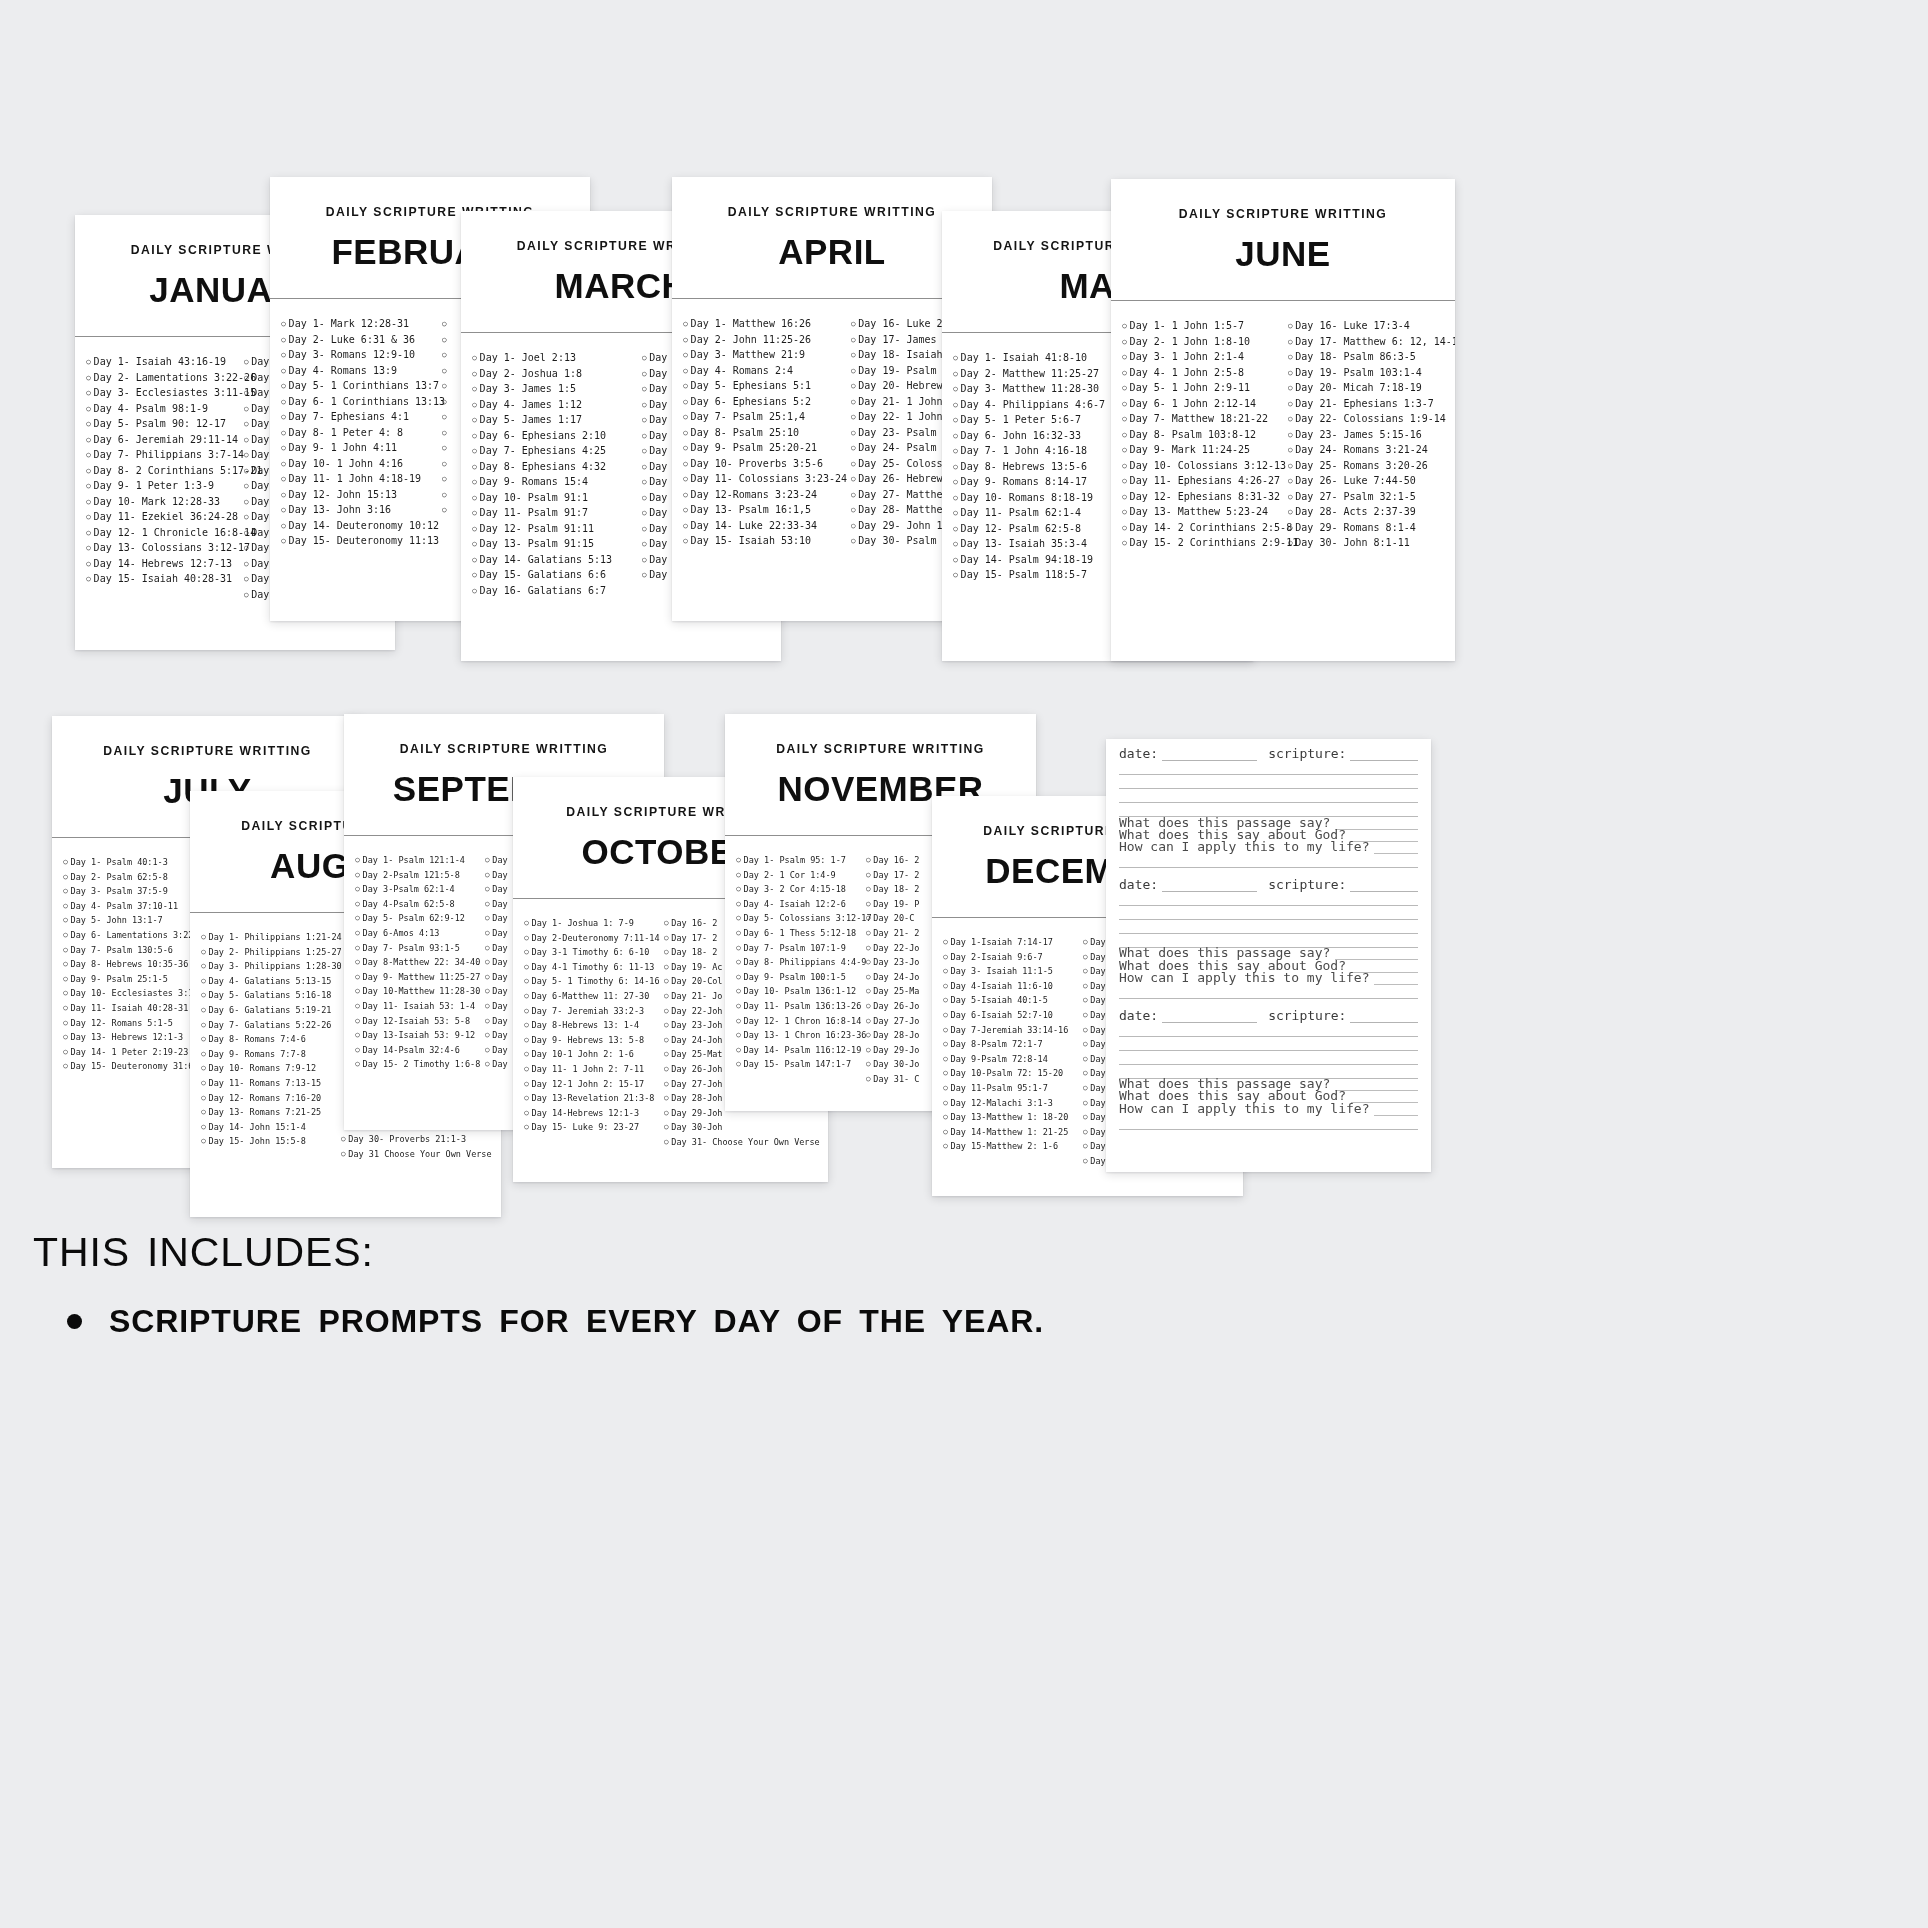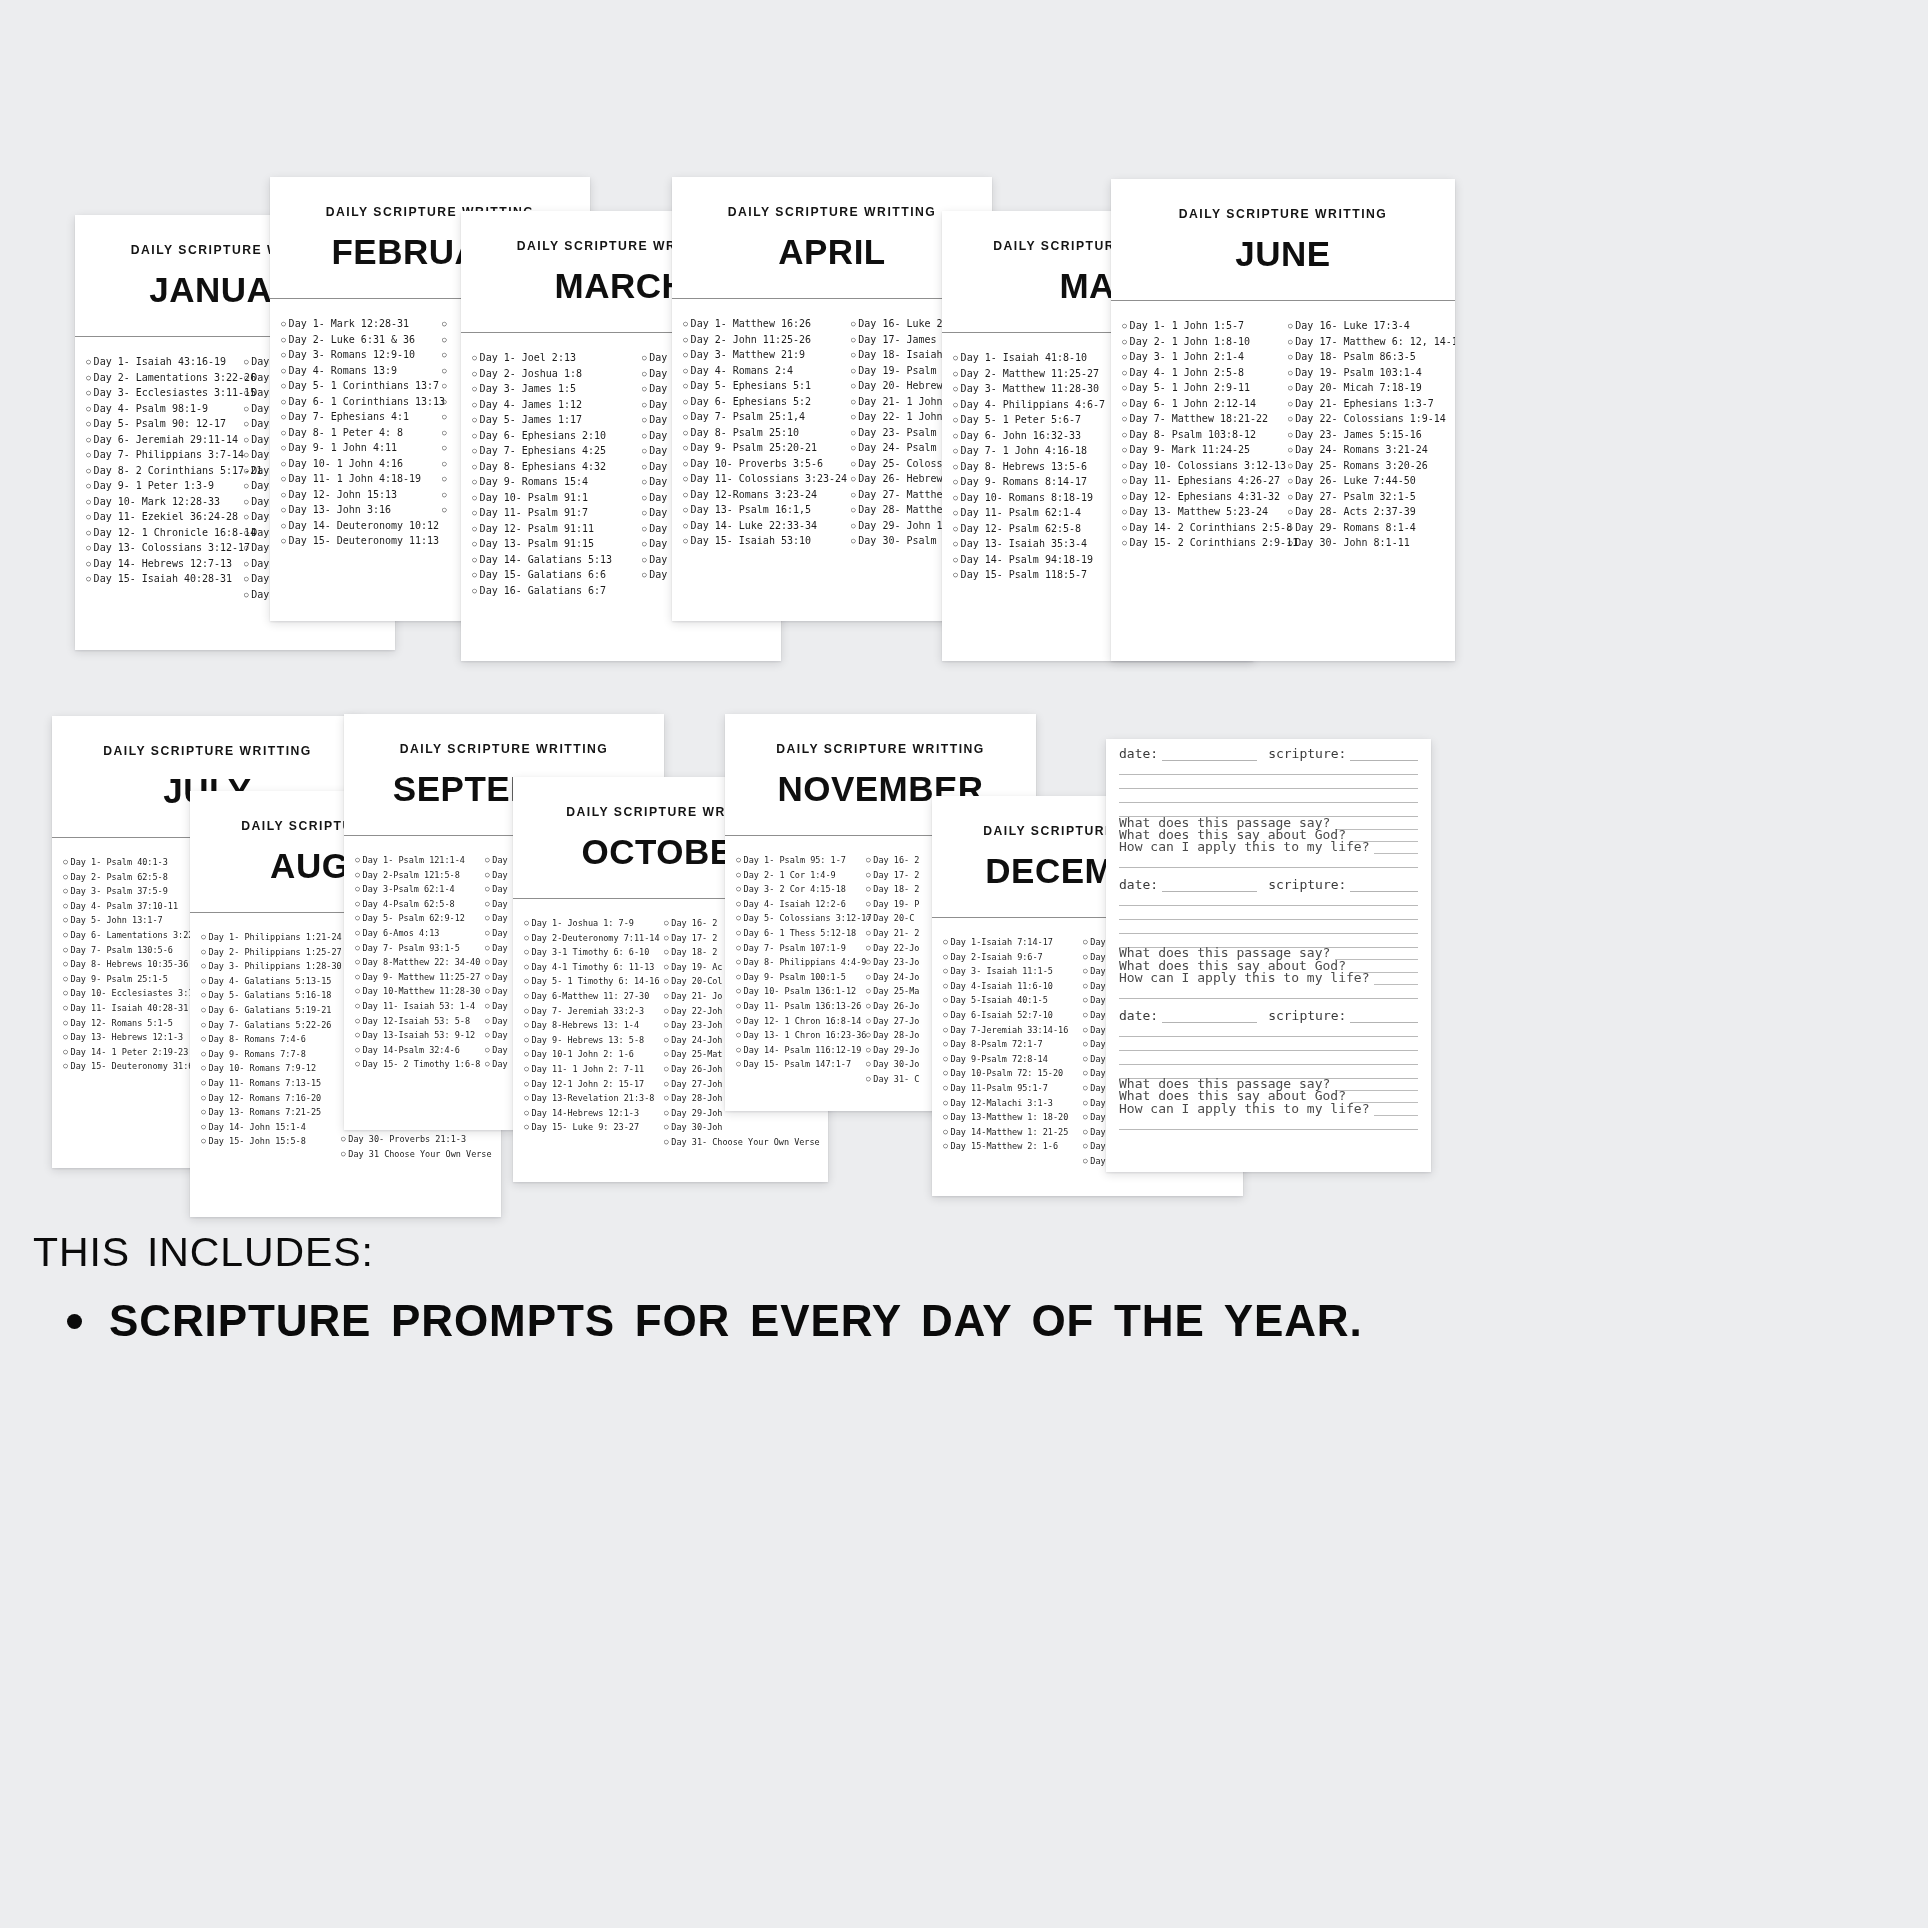--- a/index.html
+++ b/index.html
@@ -54,21 +54,21 @@
   ul.ws-prompts li::after { content:""; flex:1; border-bottom:0.9px solid #bdbdbd; margin-left:4.7px; }
 
   
   .footer-title {
     position:absolute; left:33px; top:1229px;
     font-size:41px; font-weight:400; letter-spacing:0.9px; color:#0b0b0b; word-spacing:4.7px;
   }
   ul.footer-bullets { position:absolute; left:58px; top:1292px; width:1601px; list-style:none; }
   ul.footer-bullets li {
     position:relative; padding-left:51px; margin-bottom:3.8px;
-    font-size:44px; font-weight:800; letter-spacing:0.9px; word-spacing:6.6px;
+    font-size:32px; font-weight:800; letter-spacing:0.9px; word-spacing:6.6px;
     line-height:58px; color:#0b0b0b;
   }
   ul.footer-bullets li::before {
     content:""; position:absolute; left:9.4px; top:21.7px;
     width:15px; height:15px; border-radius:50%; background:#0b0b0b;
   }
 </style>
 </head>
 <body>
 
@@ -706,21 +706,21 @@
         <li>
           <span class="bullet">○</span>
           <span>Day 10- Colossians 3:12-13</span>
         </li>
         <li>
           <span class="bullet">○</span>
           <span>Day 11- Ephesians 4:26-27</span>
         </li>
         <li>
           <span class="bullet">○</span>
-          <span>Day 12- Ephesians 4:31-32</span>
+          <span>Day 12- Ephesians 8:31-32</span>
         </li>
         <li>
           <span class="bullet">○</span>
           <span>Day 13- Matthew 5:23-24</span>
         </li>
         <li>
           <span class="bullet">○</span>
           <span>Day 14- 2 Corinthians 2:5-8</span>
         </li>
         <li>

